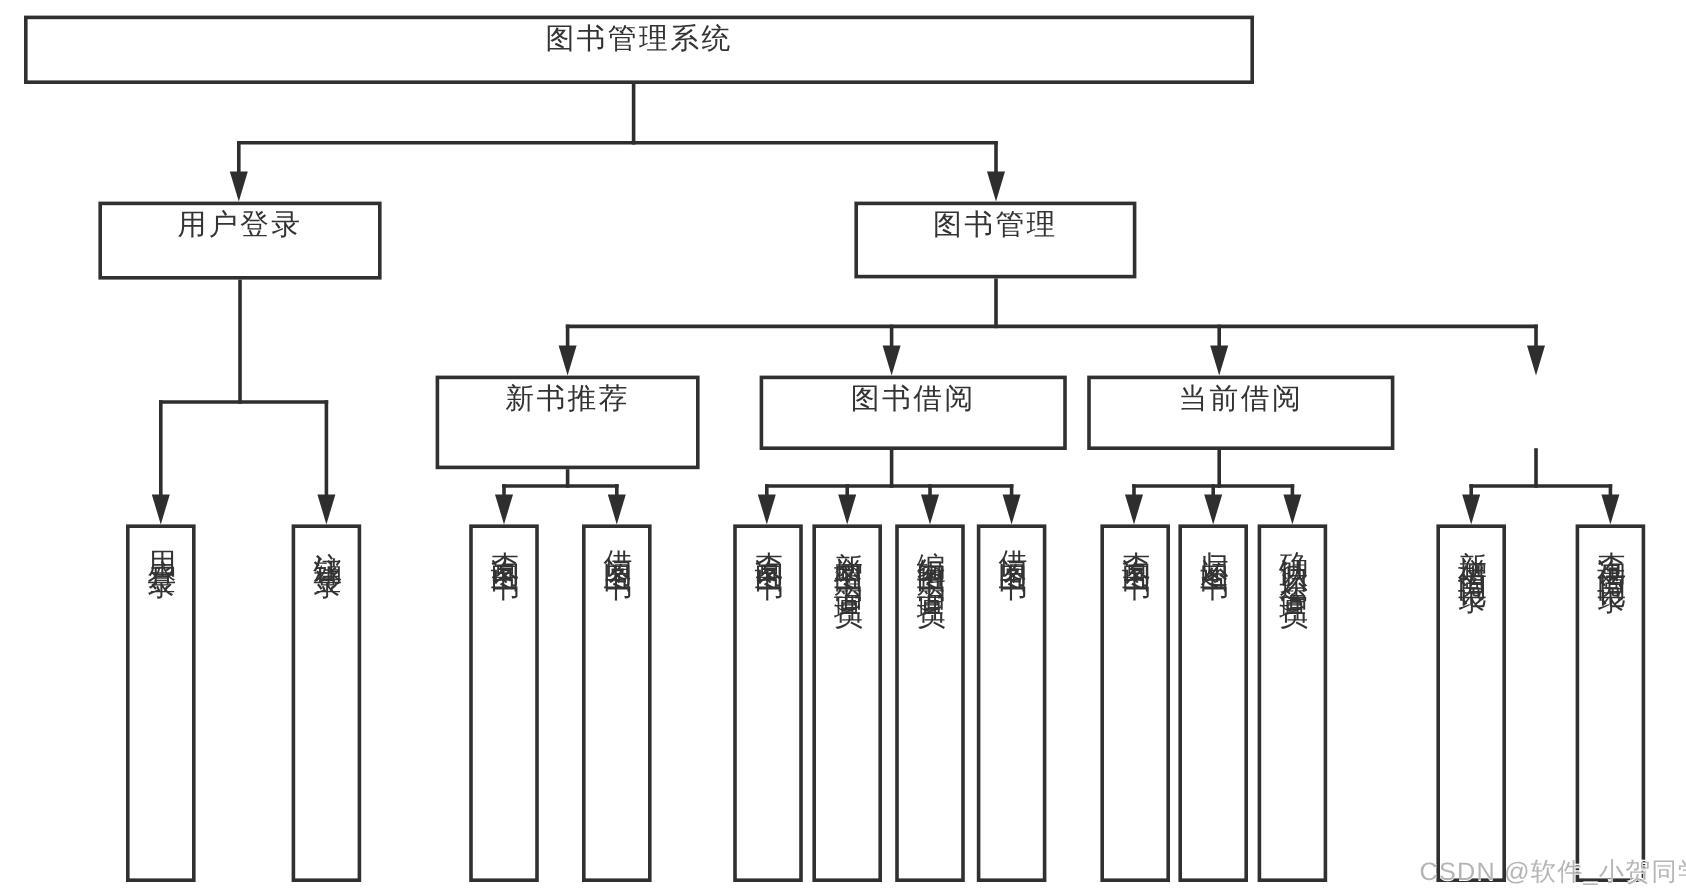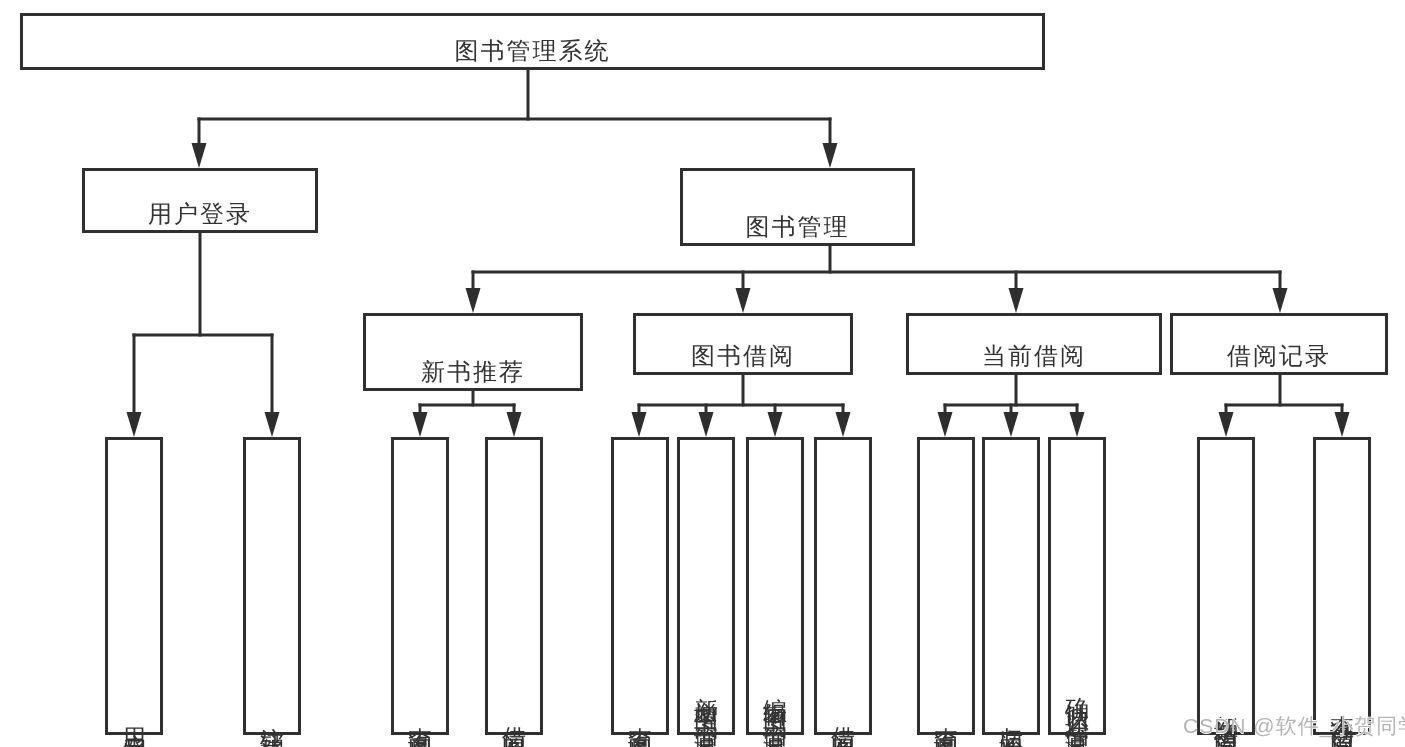--- a/index.html
+++ b/index.html
@@ -6,21 +6,21 @@
   .stage{
     position:relative;width:1405px;height:747px;background:#ffffff;
     font-family:"Liberation Sans","DejaVu Sans",sans-serif;overflow:hidden;
   }
   .connector-layer{position:absolute;left:0;top:0;z-index:1;}
   .edge{stroke:var(--line,#2e2e2e);stroke-width:3;stroke-linecap:square;fill:none;}
   .arrowhead{fill:var(--line,#2e2e2e);stroke:none;}
   .node{
     position:absolute;box-sizing:border-box;z-index:2;
     background:#ffffff;border:3px solid var(--box_border,#303030);
-    display:flex;align-items:flex-end;justify-content:center;
+    display:flex;align-items:flex-start;justify-content:center;
     color:var(--text,#333333);font-size:24px;letter-spacing:2px;
     white-space:nowrap;
   }
   .leaf .vtext{
     writing-mode:vertical-rl;text-orientation:mixed;
     line-height:1;letter-spacing:6px;font-size:24px;color:var(--text,#333333);
   }
   .watermark{
     position:absolute;left:1183px;top:712px;z-index:5;
     font-size:21px;letter-spacing:1px;color:var(--watermark,#b5b5b5);
@@ -87,35 +87,32 @@
       <polygon points="1342,437 1334.5,412 1349.5,412" class="arrowhead"></polygon>
     </svg>
 
   <div class="node" style="left:20px;top:13px;width:1025px;height:57px">
     <span>图书管理系统</span>
   </div>
 
   <div class="node" style="left:82px;top:168px;width:236px;height:65px">
     <span>用户登录</span>
   </div>
-  <div class="node" style="left:680px;top:168px;width:235px;height:78px">
+  <div class="node" style="left:712px;top:168px;width:235px;height:64px">
     <span>图书管理</span>
   </div>
 
   <div class="node" style="left:363px;top:313px;width:220px;height:78px">
     <span>新书推荐</span>
   </div>
-  <div class="node" style="left:633px;top:313px;width:220px;height:62px">
+  <div class="node" style="left:633px;top:313px;width:256px;height:62px">
     <span>图书借阅</span>
   </div>
   <div class="node" style="left:906px;top:313px;width:256px;height:62px">
     <span>当前借阅</span>
-  </div>
-  <div class="node" style="left:1170px;top:313px;width:218px;height:62px">
-    <span>借阅记录</span>
   </div>
 
   <div class="node leaf" style="left:105px;top:437px;width:58px;height:298px">
     <span class="vtext">用户登录</span>
   </div>
   <div class="node leaf" style="left:243px;top:437px;width:58px;height:298px">
     <span class="vtext">注销登录</span>
   </div>
 
   <div class="node leaf" style="left:391px;top:437px;width:58px;height:298px">

